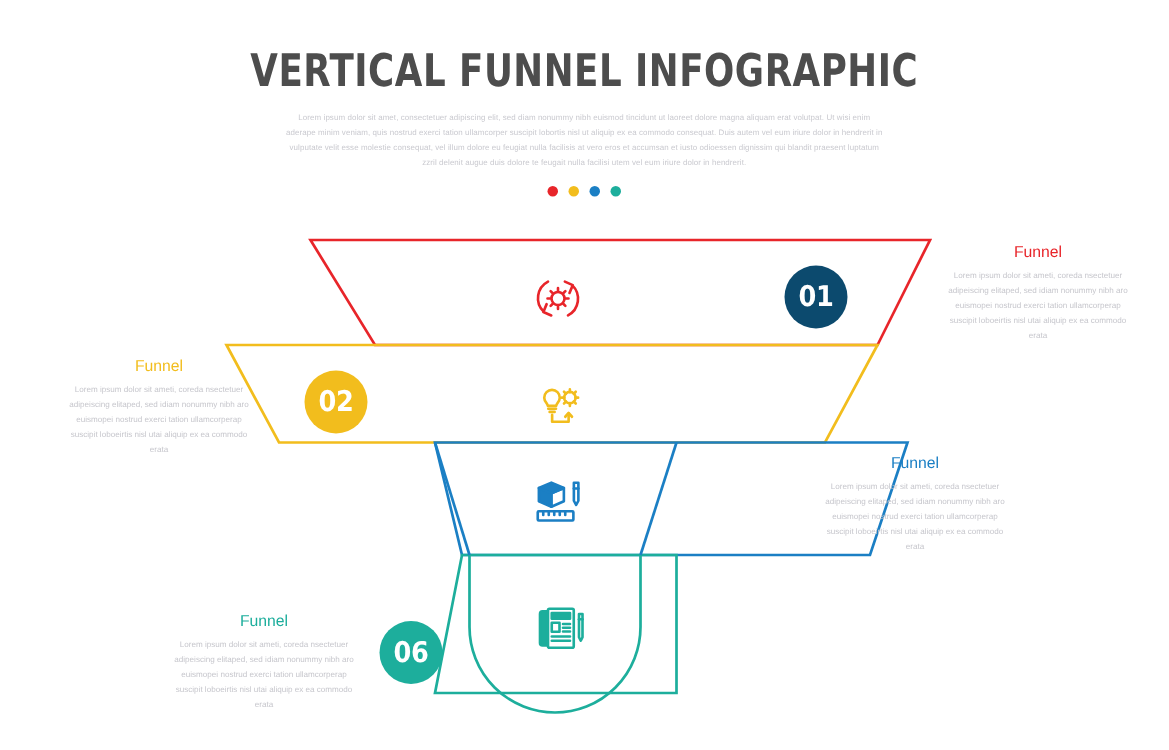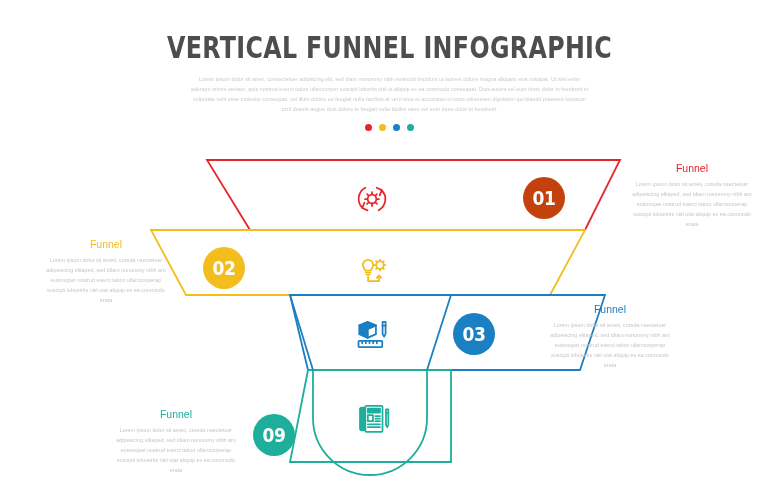--- a/index.html
+++ b/index.html
@@ -204,31 +204,28 @@
       <rect x="13.6" y="9.4" width="20.6" height="31.2" rx="1.2"></rect>
       <rect x="16.6" y="12.8" width="14.6" height="4.6" fill="#1dae9c"></rect>
       <rect x="16.6" y="20.6" width="6.2" height="7.2"></rect>
       <path d="M25.6 21.6 h5.6 M25.6 24.6 h5.6 M25.6 27.6 h5.6"></path>
       <path d="M16.6 31.6 h14.6 M16.6 35 h14.6"></path>
       <path d="M38.4 13.6 l2.8 0 l0 18.6 l-1.4 2.8 l-1.4 -2.8 Z"></path>
       <path d="M38.4 17.8 h2.8"></path>
     </g>
   </svg>
 
-  <div class="num-badge" id="badge-01" style="background:#c2410c">
+  <div class="num-badge" id="badge-01" style="background:#0c4a6e">
     <span>01</span>
   </div>
   <div class="num-badge" id="badge-02" style="background:#f2bd1d">
     <span>02</span>
   </div>
-  <div class="num-badge" id="badge-03" style="background:#1b7fc4">
-    <span>03</span>
-  </div>
   <div class="num-badge" id="badge-04" style="background:#1dae9c">
-    <span>09</span>
+    <span>06</span>
   </div>
 
   <div class="side-block" id="block-01">
     <p class="block-title" style="color:#e8252a">Funnel</p>
     <p class="block-body">Lorem ipsum dolor sit ameti, coreda nsectetuer adipeiscing elitaped, sed idiam nonummy nibh aro euismopei nostrud exerci tation ullamcorperap suscipit loboeirtis nisl utai aliquip ex ea commodo erata</p>
   </div>
 
   <div class="side-block" id="block-02">
     <p class="block-title" style="color:#f2bd1d">Funnel</p>
     <p class="block-body">Lorem ipsum dolor sit ameti, coreda nsectetuer adipeiscing elitaped, sed idiam nonummy nibh aro euismopei nostrud exerci tation ullamcorperap suscipit loboeirtis nisl utai aliquip ex ea commodo erata</p>

